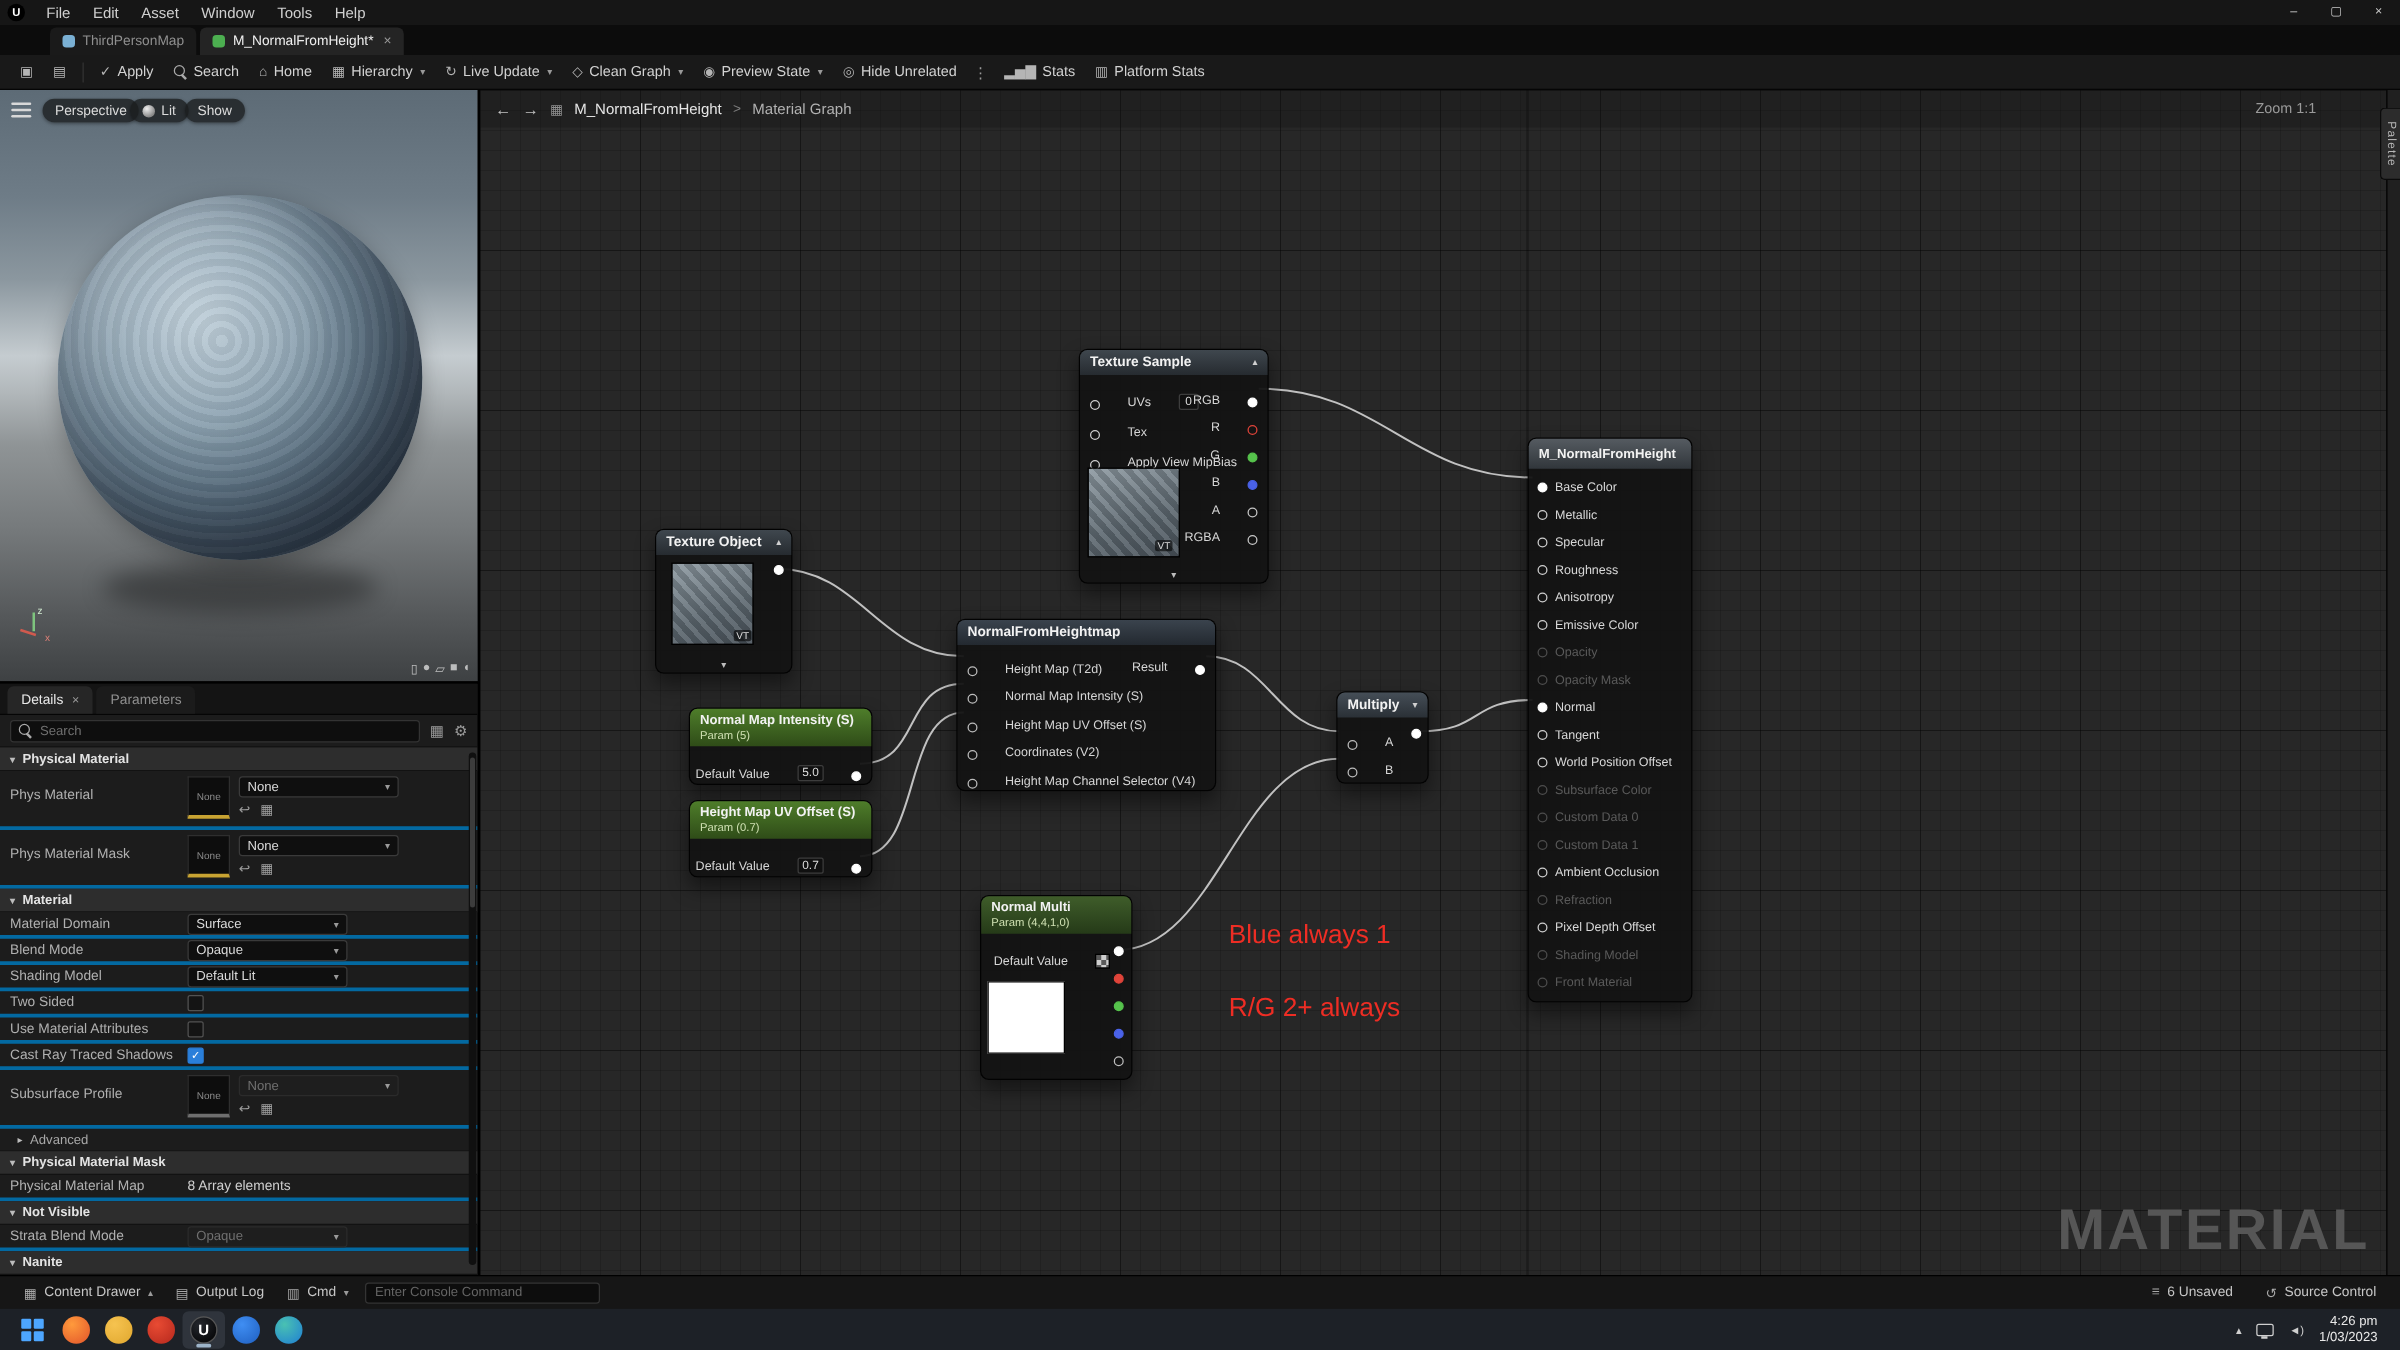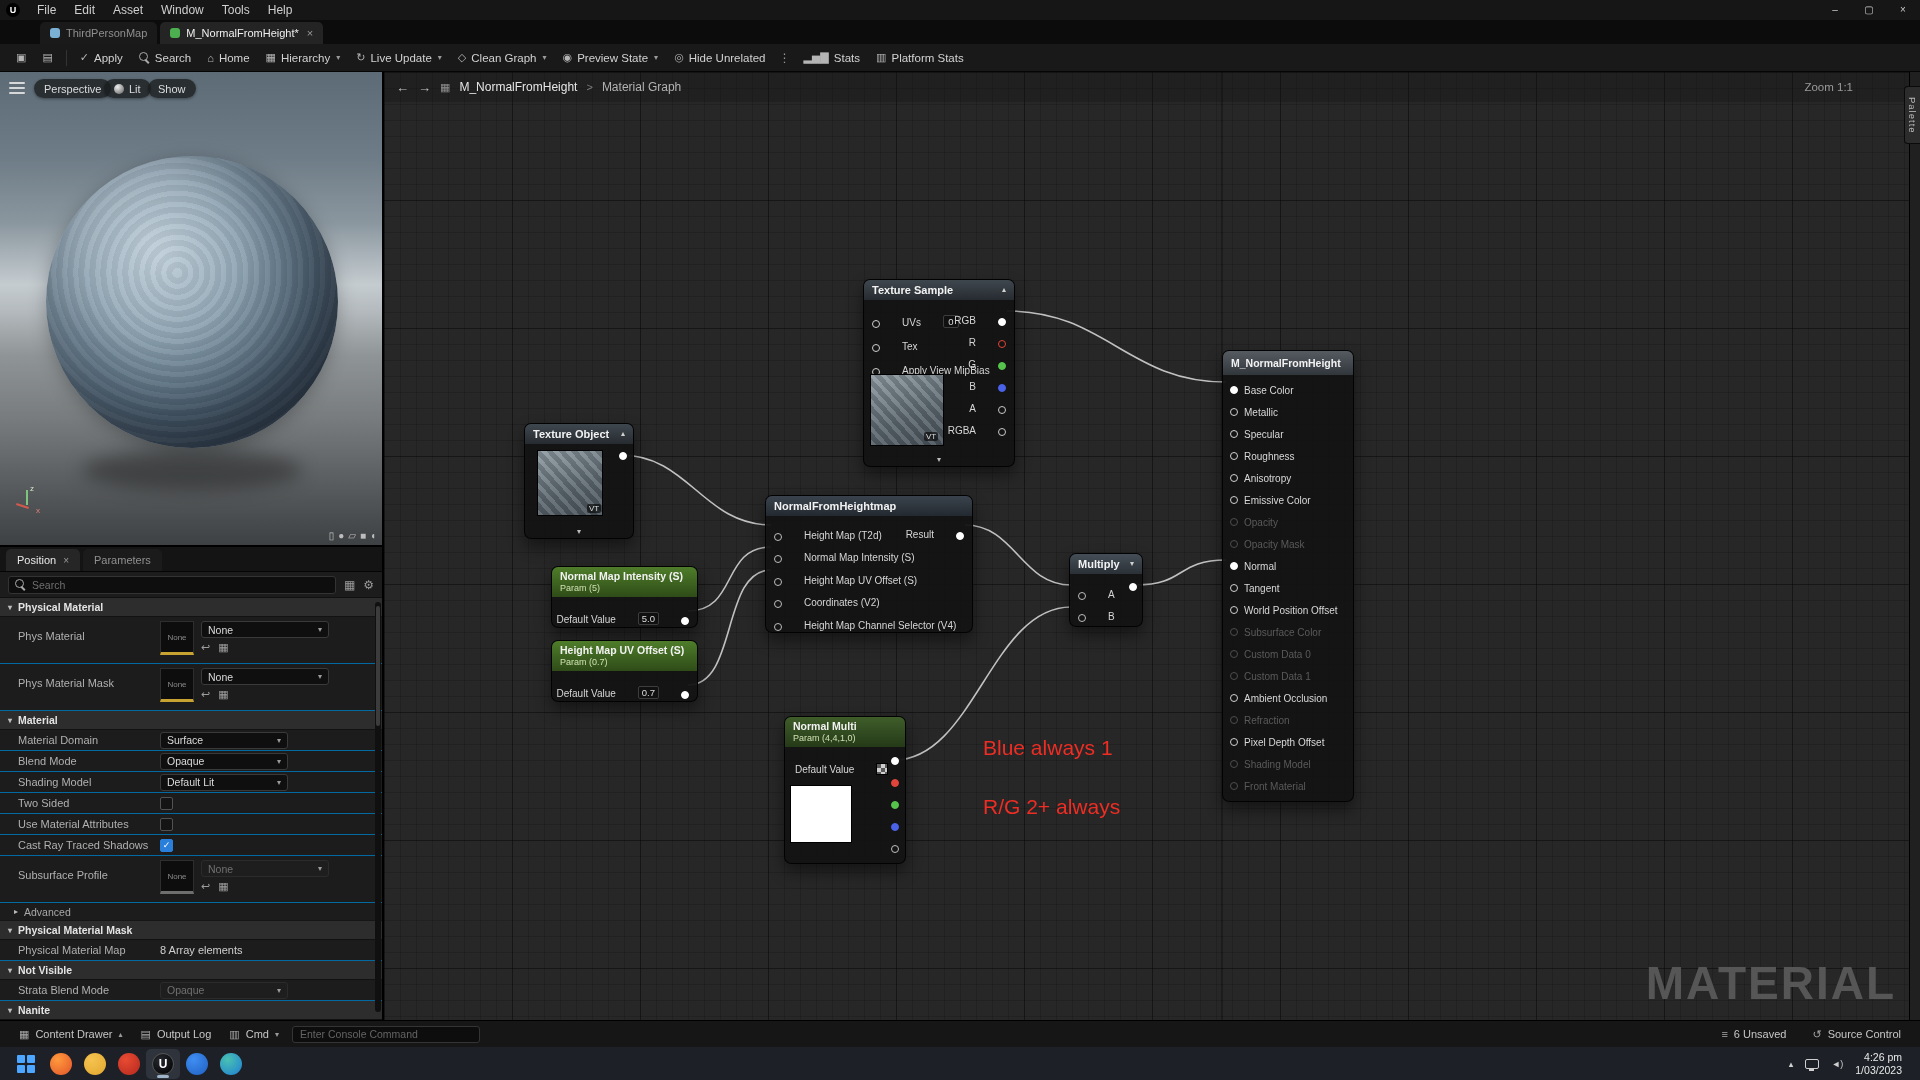--- a/index.html
+++ b/index.html
@@ -64,21 +64,21 @@
 .dtab.active{background:#262626;color:#e8e8e8}
 .dtab-x{font-size:10px;color:#999}
 .dsearch-row{height:26px;display:flex;align-items:center;gap:8px;padding:0 8px;border-bottom:1px solid #101010}
 .dsearch{flex:1;height:18px;background:#0e0e0e;border:1px solid #333;border-radius:3px;display:flex;align-items:center;gap:6px;padding:0 6px}
 .dsearch input{flex:1;background:transparent;border:0;outline:none;color:#ccc;font-size:10.5px;font-family:"Liberation Sans",sans-serif}
 .dsearch input::placeholder{color:#6f6f6f}
 .dsr-icon{color:#9a9a9a;font-size:12px}
 .dsec{height:19px;background:#2d2d2d;display:flex;align-items:center;gap:6px;padding:0 8px;font-weight:bold;font-size:10.5px;color:#e4e4e4;border-bottom:1px solid #121212}
 .dchev{font-size:8px;color:#bdbdbd}
 .dadv{height:18px;display:flex;align-items:center;gap:6px;padding:0 8px 0 14px;color:#a8a8a8;border-bottom:1px solid #161616;font-size:10.5px}
-.drow{display:flex;align-items:center;min-height:21px;padding:0 8px 0 18px;border-bottom:1px solid #0369a1}
+.drow{display:flex;align-items:center;min-height:21px;padding:0 8px 0 8px;border-bottom:3px solid #0369a1}
 .drow.asset{height:47px;align-items:flex-start;padding-top:4px}
 .dlabel{width:142px;color:#b0b0b0;flex:0 0 auto;line-height:14px}
 .drow.asset .dlabel{padding-top:8px}
 .dd{width:128px;height:17px;background:#0f0f0f;border:1px solid #3a3a3a;border-radius:3px;display:flex;align-items:center;justify-content:space-between;padding:0 6px;color:#dadada;font-size:10.5px}
 .dd.disabled{color:#707070;background:#1e1e1e;border-color:#2b2b2b}
 .ddchev{font-size:8px;color:#9a9a9a}
 .aright{display:flex;gap:7px;align-items:flex-start}
 .athumb{width:34px;height:34px;background:#0d0d0d;border:1px solid #2e2e2e;border-bottom:3px solid #c8a332;color:#8a8a8a;font-size:8px;display:flex;align-items:center;justify-content:center}
 .athumb.dis{border-bottom-color:#6e6e6e}
 .acol{display:flex;flex-direction:column;gap:3px}
@@ -283,21 +283,21 @@
         <span>●</span>
         <span>▱</span>
         <span>■</span>
         <span>◖</span>
       </div>
   </div>
 
   <div class="details">
     <div class="dtabs">
       <div class="dtab active">
-        <span>Position</span>
+        <span>Details</span>
         <span class="dtab-x">×</span>
       </div>
       <div class="dtab">
         <span>Parameters</span>
       </div>
     </div>
     <div class="dsearch-row">
       <div class="dsearch">
         <span class="css-mag"></span>
         <input placeholder="Search" style="">

